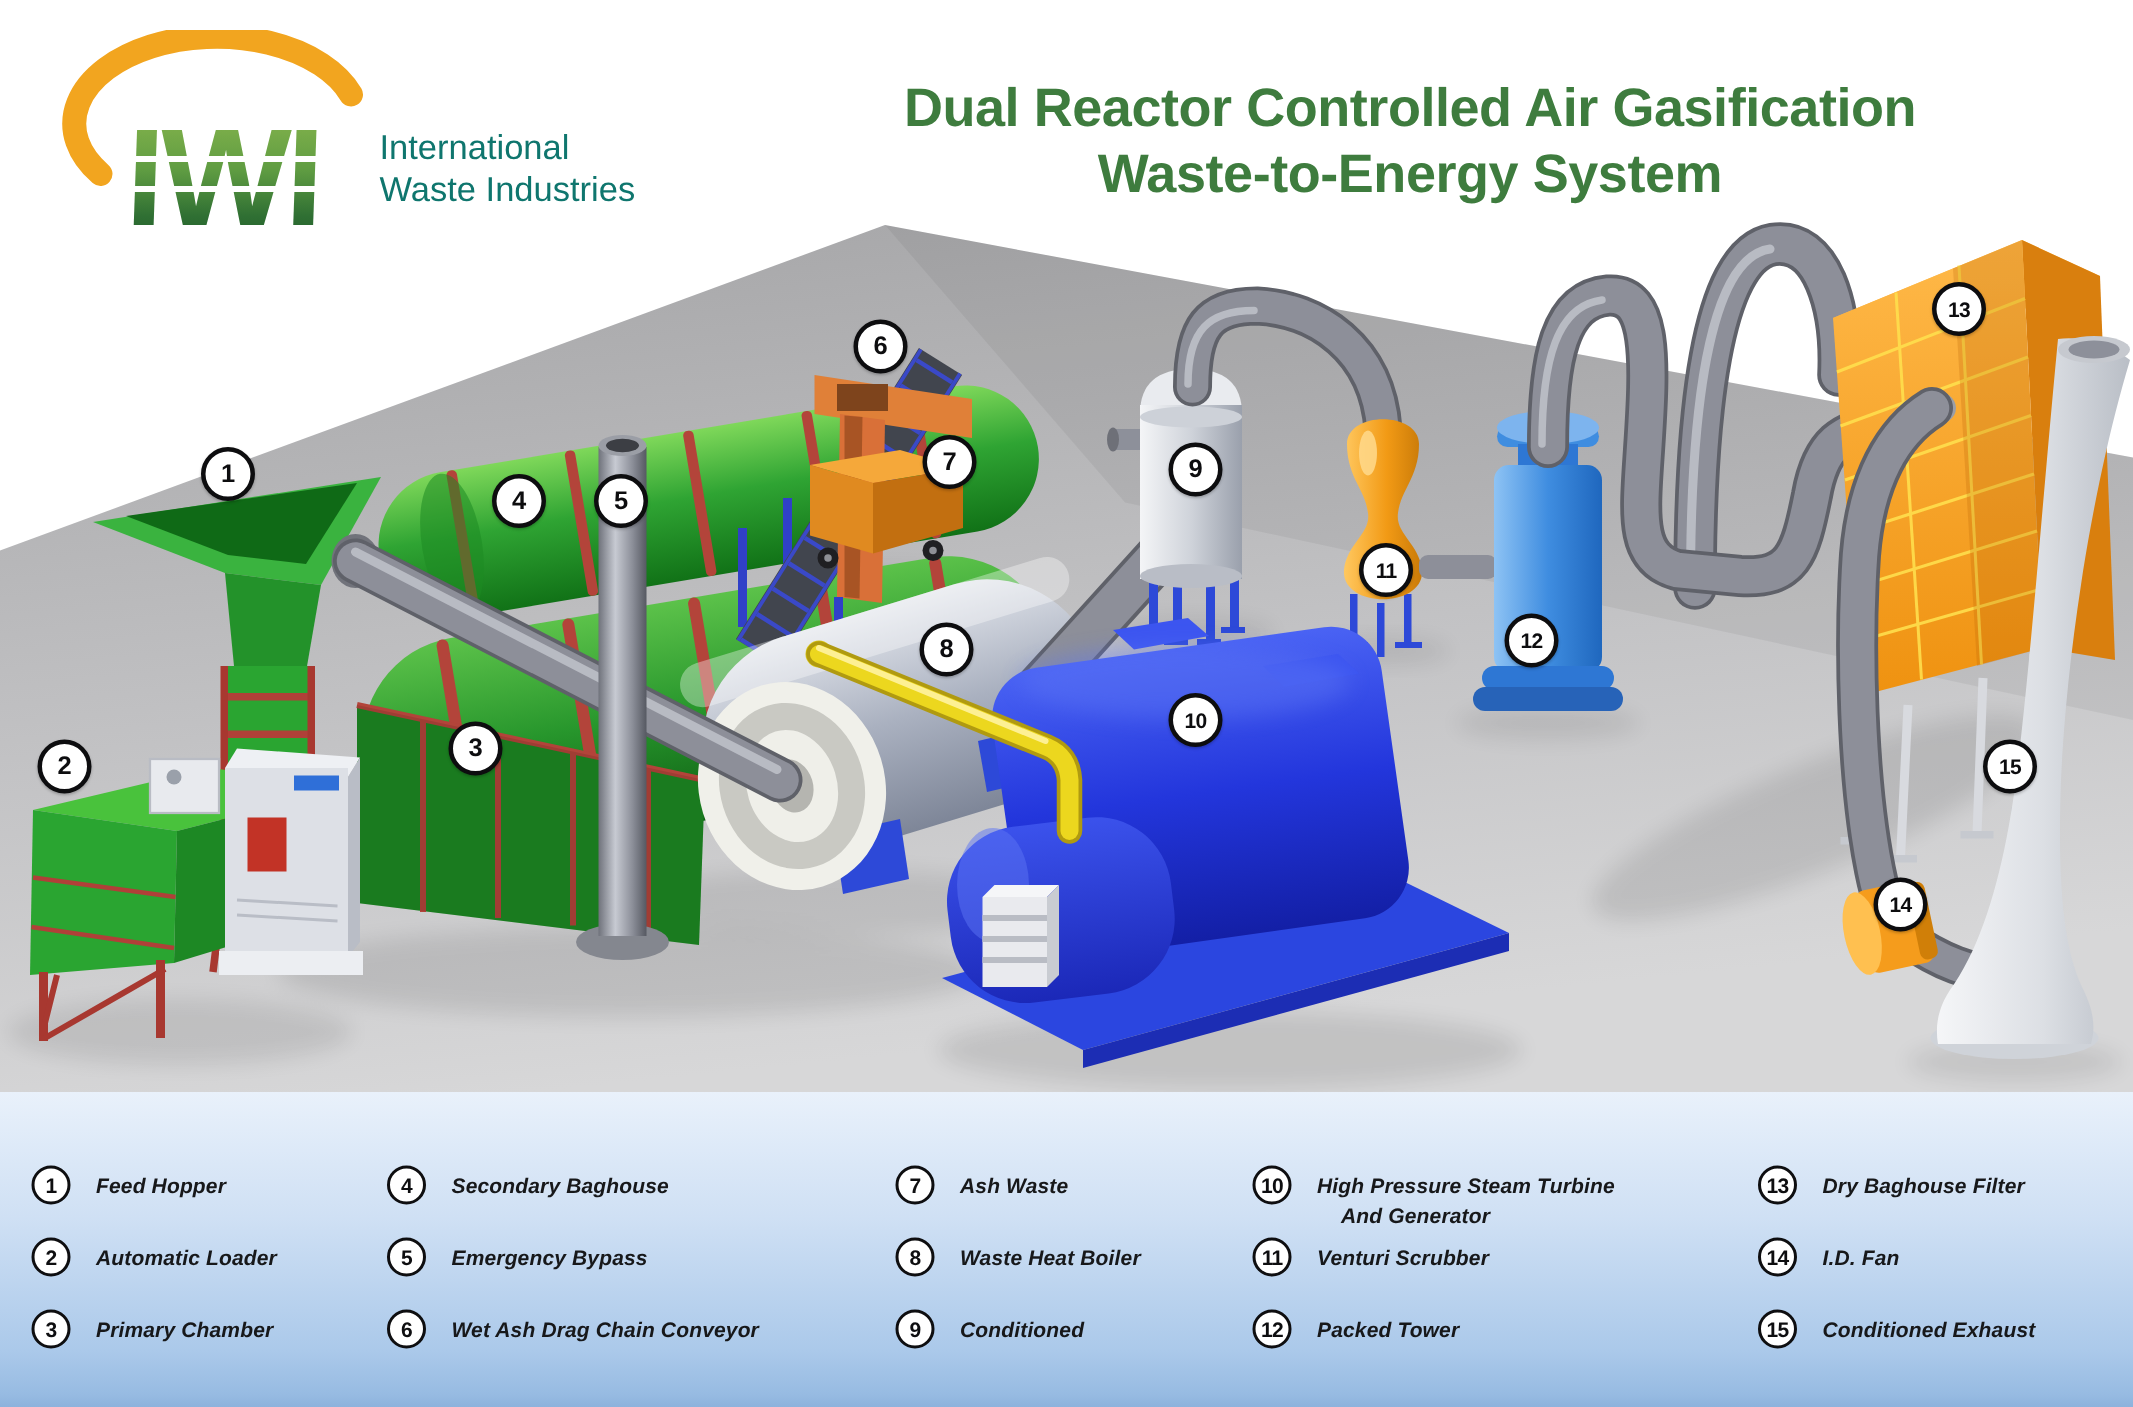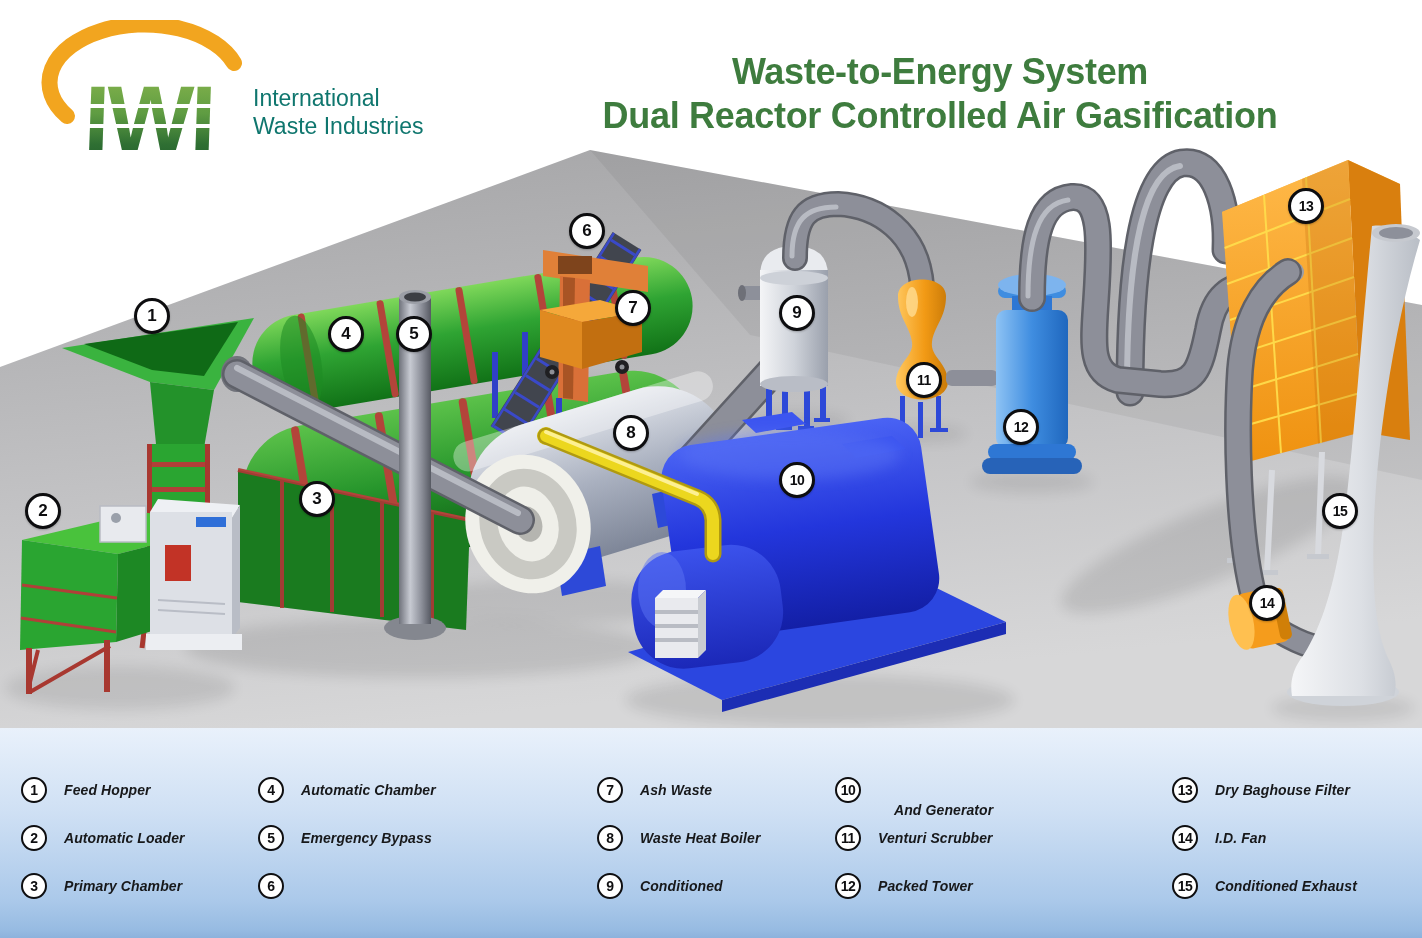--- a/index.html
+++ b/index.html
@@ -431,22 +431,22 @@
     <path d="M 37,96 A 95,58 0 1 1 204,43" fill="none" stroke="#f2a51f" stroke-width="16" stroke-linecap="round"></path>
     <text x="122" y="130" text-anchor="middle" font-family="Liberation Sans, sans-serif" font-weight="800" font-size="92" letter-spacing="-3" fill="url(#gIWI)" transform="skewX(-2)">IWI</text>
     <rect x="42" y="84" width="162" height="4" fill="#ffffff"></rect>
     <rect x="42" y="104" width="162" height="4" fill="#ffffff"></rect>
   </svg>
   <div id="company">
     <div>International</div>
     <div>Waste Industries</div>
   </div>
   <div id="title">
+    <div>Dual Reactor Controlled Air Gasification</div>
     <div>Waste-to-Energy System</div>
-    <div>Dual Reactor Controlled Air Gasification</div>
   </div>
 
   <div id="legend">
 
     <div class="lcol" style="left:21px">
       <div class="lrow">
         <span class="lb">1</span>
         <span class="lt">Feed Hopper</span>
       </div>
       <div class="lrow">
@@ -455,28 +455,29 @@
       </div>
       <div class="lrow">
         <span class="lb">3</span>
         <span class="lt">Primary Chamber</span>
       </div>
     </div>
 
     <div class="lcol" style="left:258px">
       <div class="lrow">
         <span class="lb">4</span>
-        <span class="lt">Automatic Chamber</span>
+        <span class="lt">Secondary Baghouse</span>
       </div>
       <div class="lrow">
         <span class="lb">5</span>
         <span class="lt">Emergency Bypass</span>
       </div>
       <div class="lrow">
         <span class="lb">6</span>
+        <span class="lt">Wet Ash Drag Chain Conveyor</span>
       </div>
     </div>
 
     <div class="lcol" style="left:597px">
       <div class="lrow">
         <span class="lb">7</span>
         <span class="lt">Ash Waste</span>
       </div>
       <div class="lrow">
         <span class="lb">8</span>
@@ -484,20 +485,21 @@
       </div>
       <div class="lrow">
         <span class="lb">9</span>
         <span class="lt">Conditioned</span>
       </div>
     </div>
 
     <div class="lcol" style="left:835px">
       <div class="lrow">
         <span class="lb">10</span>
+        <span class="lt">High Pressure Steam Turbine</span>
         <span class="lt l2">And Generator</span>
       </div>
       <div class="lrow">
         <span class="lb">11</span>
         <span class="lt">Venturi Scrubber</span>
       </div>
       <div class="lrow">
         <span class="lb">12</span>
         <span class="lt">Packed Tower</span>
       </div>

